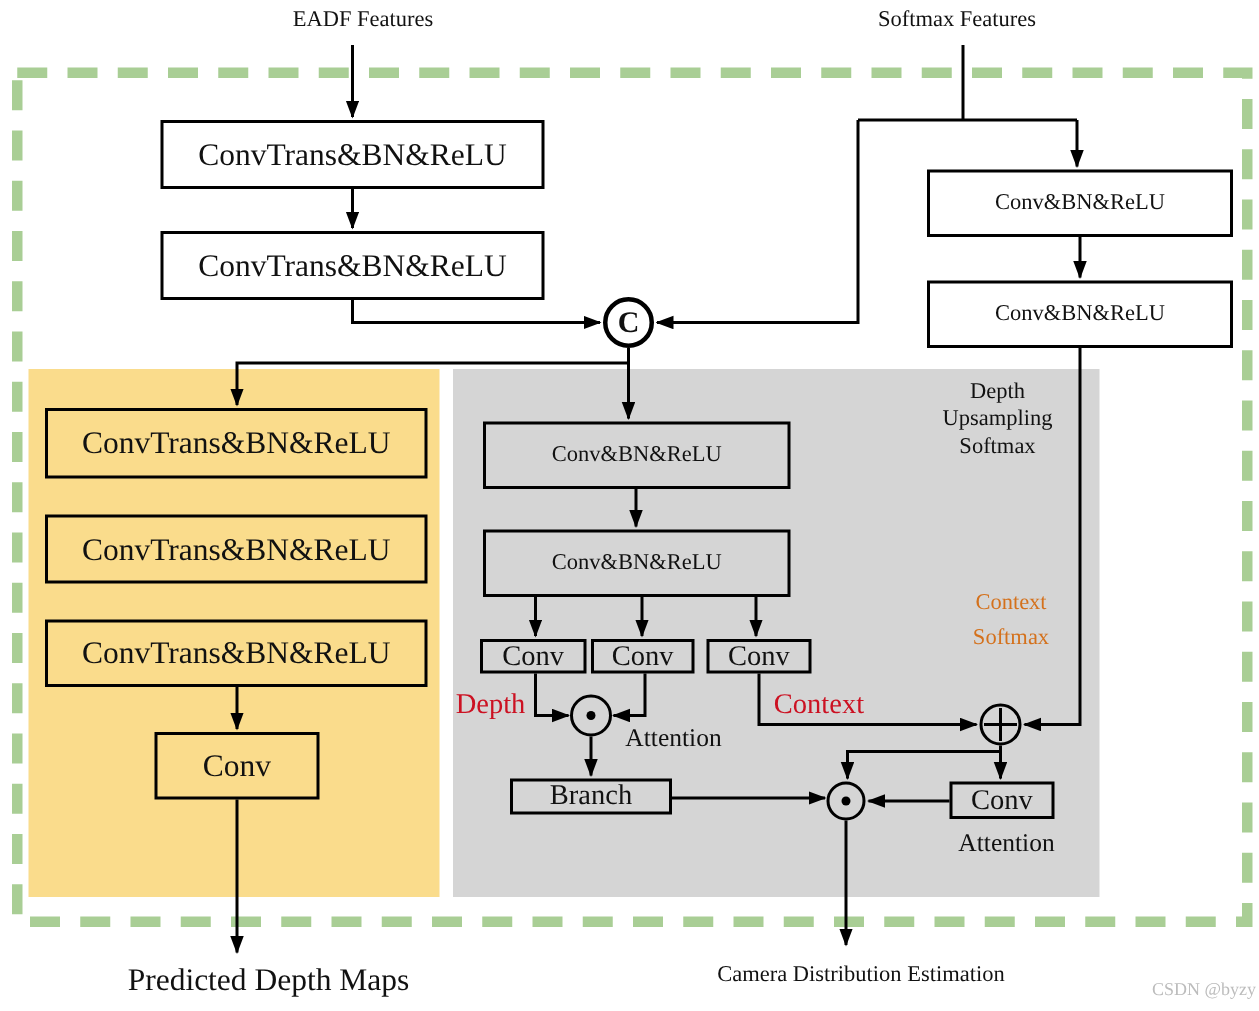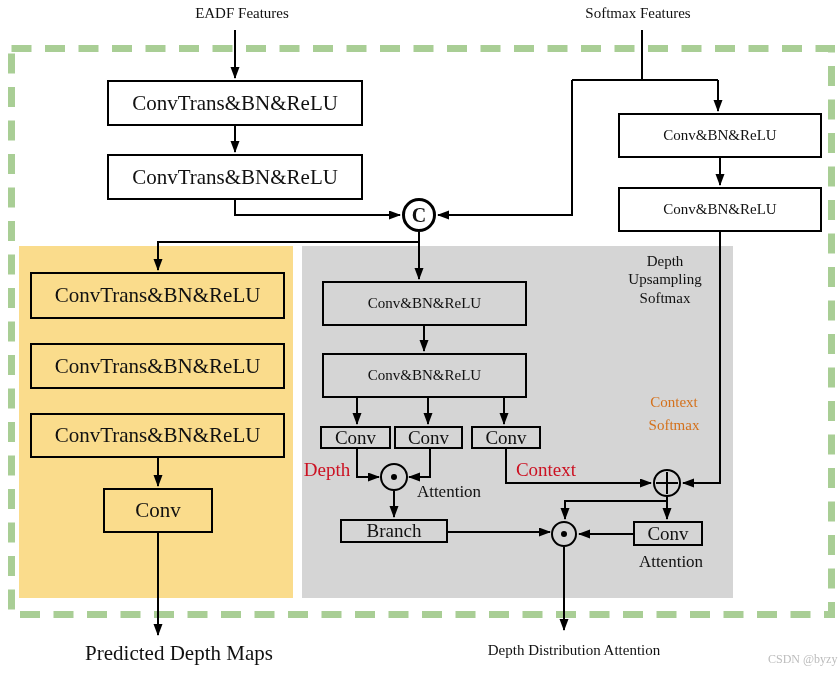--- a/index.html
+++ b/index.html
@@ -130,17 +130,17 @@
     </div>
   <div class="circle" style="left:653px;top:469px;width:28px;height:28px;">
       <span class="plus-h"></span>
       <span class="plus-v"></span>
     </div>
   <div class="circle" style="left:551px;top:521px;width:26px;height:26px;">
       <span class="dot"></span>
     </div>
 
   <div class="txt lbl-lg" style="left:49px;top:641px;width:260px;">Predicted Depth Maps</div>
-  <div class="txt lbl-md" style="left:418px;top:641px;width:312px;">Depth Distribution Attention</div>
+  <div class="txt lbl-md" style="left:418px;top:641px;width:312px;">Camera Distribution Estimation</div>
 
   <div class="watermark" style="left:768px;top:652px;">CSDN @byzy</div>
 
 </div>
 
 </body></html>

